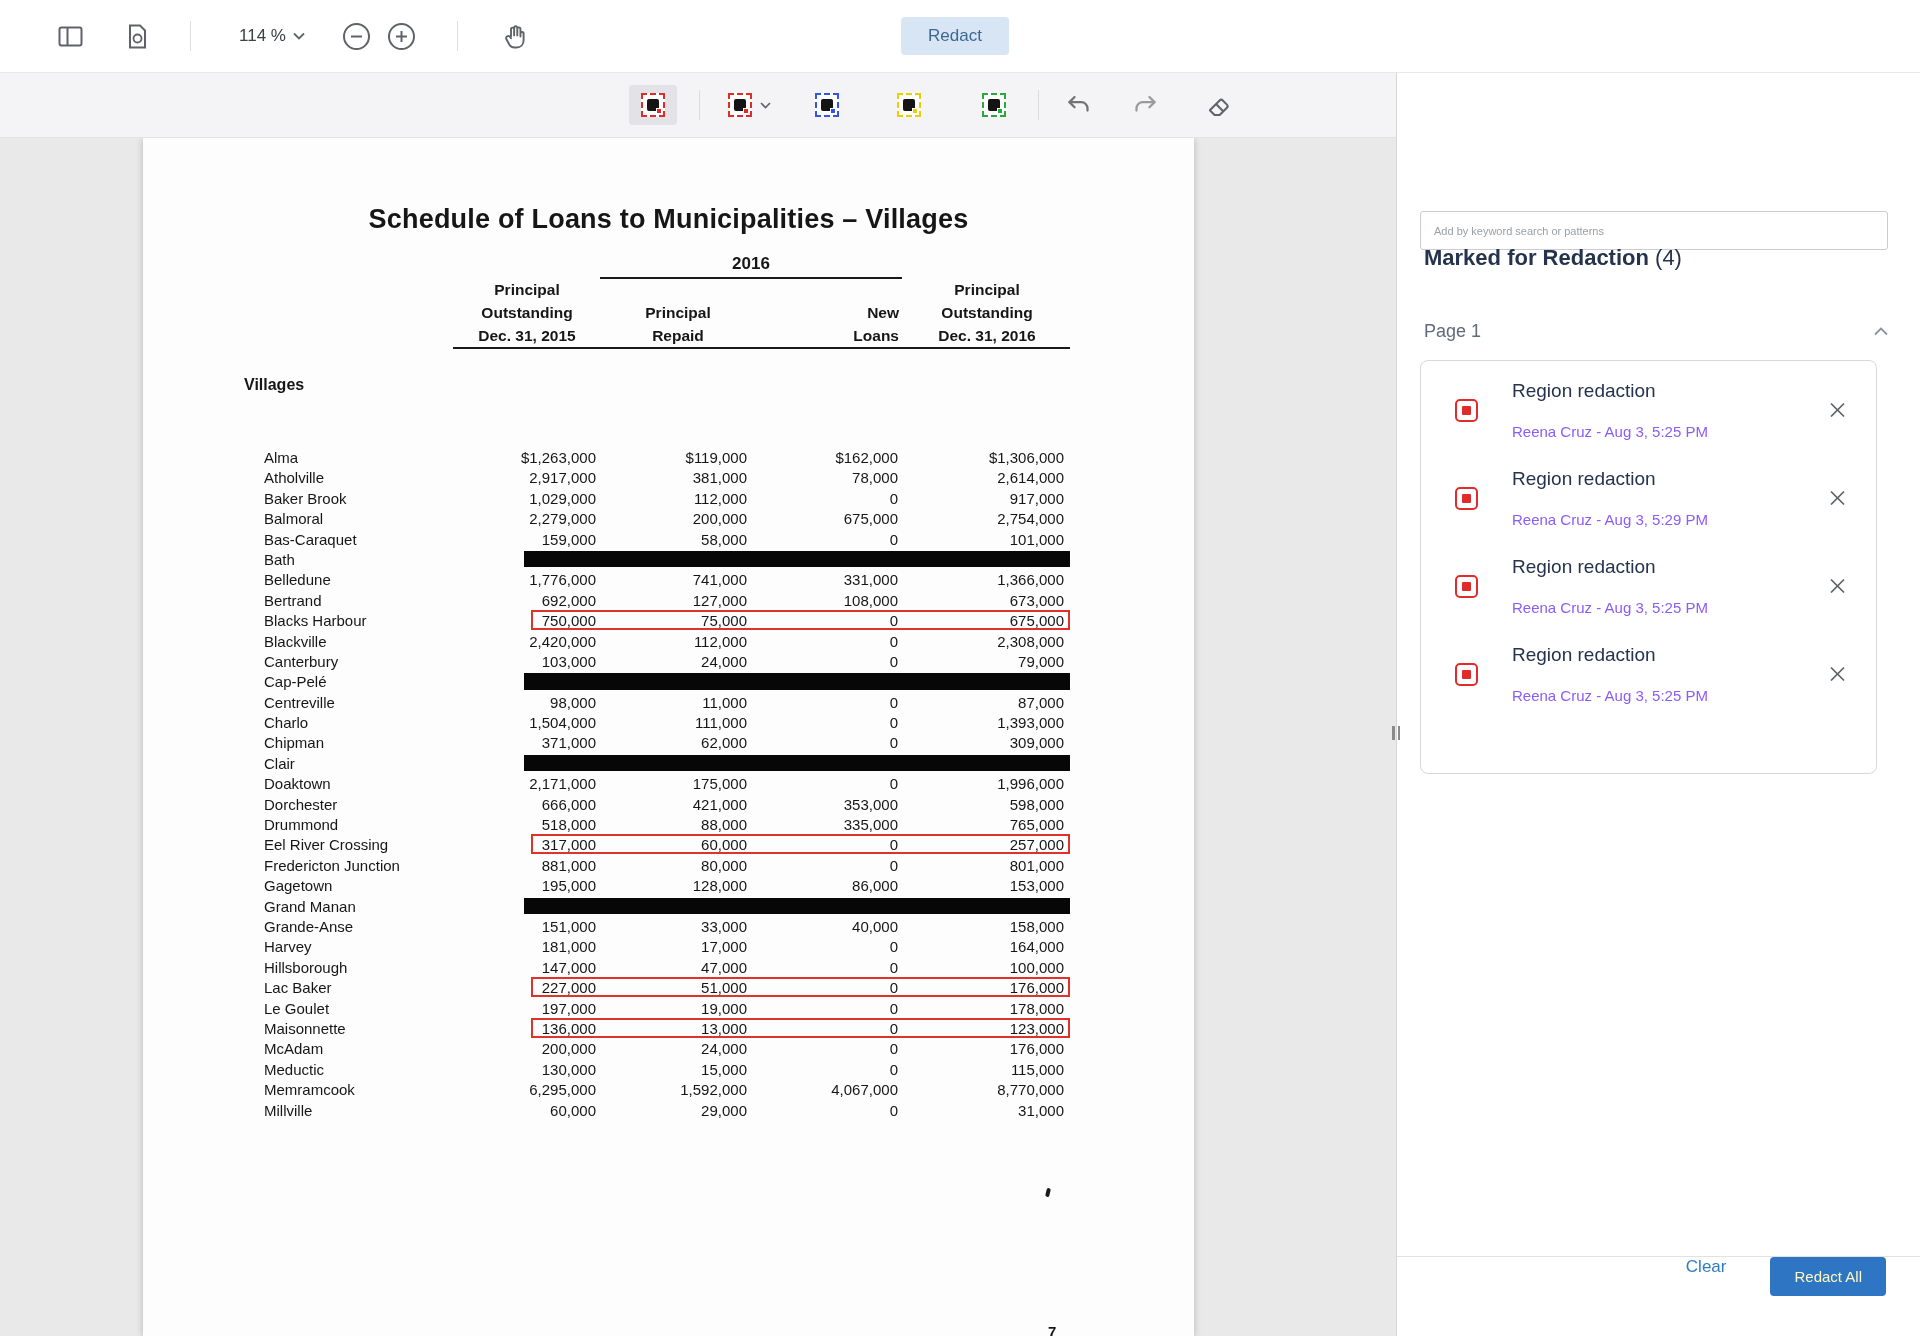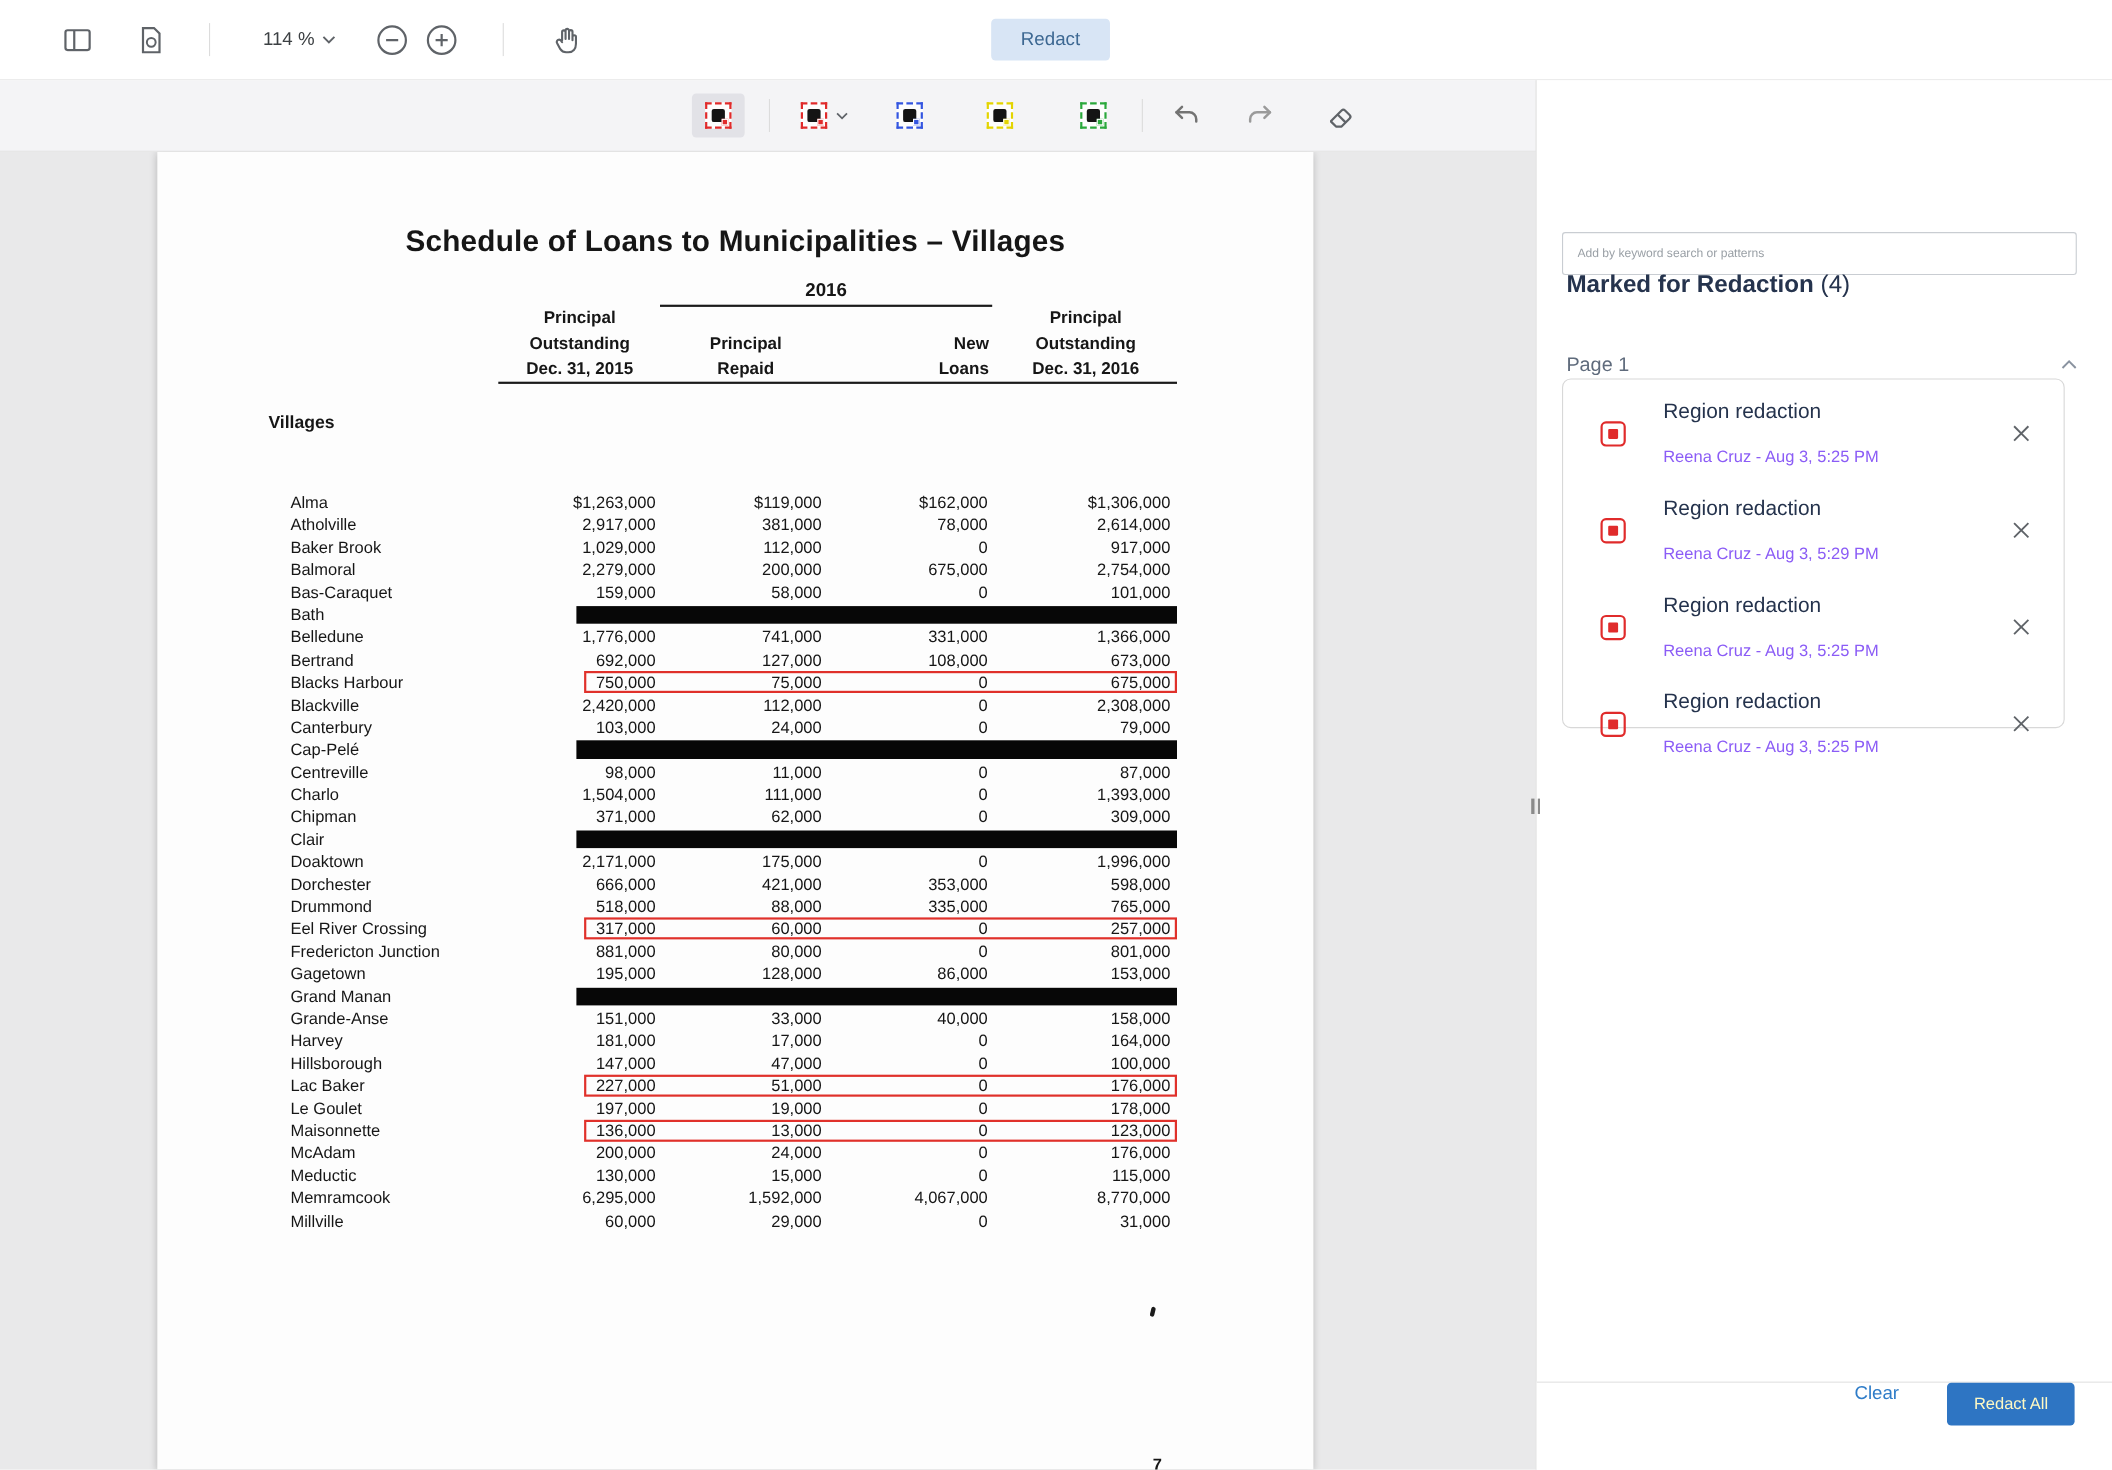--- a/index.html
+++ b/index.html
@@ -44,21 +44,21 @@
   
   .panel-divider { position:absolute; left:1396px; top:73px; width:1px; height:1263px; background:#d6d6d6; }
   .resize-handle { position:absolute; left:1388px; top:722px; width:16px; height:22px; display:flex; gap:3px; align-items:center; justify-content:center; cursor:col-resize; z-index:5; }
   .resize-handle i { display:block; width:2.5px; height:14px; background:#8a8a8a; }
   .sidebar { position:absolute; left:1397px; top:73px; width:523px; height:1263px; background:#fff; }
   .search-input { position:absolute; left:23px; top:94px; width:468px; height:39px; border:1px solid #c9cdd2; border-radius:3px; padding:0 13px; font-size:11px; color:#a21caf; font-family:"Liberation Sans",sans-serif; outline:none;margin-top:44px; }
   .search-input::placeholder { color:#9aa0a6; }
   .marked-title { position:absolute; left:27px; top:172px; font-size:22px; color:#25334d; }
   .marked-title b { font-weight:700; }
   .page-group { position:absolute; left:27px; top:248px; width:464px; display:flex; justify-content:space-between; align-items:center; font-size:18px; color:#5f6b7c; cursor:pointer; }
-  .red-card { position:absolute; left:23px; top:271px; width:457px; height:318px; border:1px solid #d8d8d8; border-radius:8px; padding-top:5px; }
+  .red-card { position:absolute; left:23px; top:287px; width:457px; height:414px; border:1px solid #d8d8d8; border-radius:8px; padding-top:5px; }
   .red-item { position:relative; height:88px; display:flex; align-items:center; padding-left:34px; }
   .red-mark { flex:0 0 auto; width:23px; height:23px; border:2px solid #e02b2b; border-radius:5px; position:relative; }
   .red-mark::after { content:""; position:absolute; left:5px; top:5px; width:9px; height:9px; background:#e02b2b; border-radius:1px; }
   .red-item-text { margin-left:34px; }
   .red-item-title { font-size:19px; color:#25334d; }
   .red-item-meta { font-size:15px; color:#8b5cf6; margin-top:21px; }
   .red-item-close { position:absolute; right:30px; top:50%; transform:translateY(-50%); cursor:pointer; color:#5f6368; display:flex; }
   .sidebar-footer { position:absolute; left:0; top:1183px; width:523px; height:80px; border-top:1px solid #e2e2e2; display:flex; align-items:flex-start; justify-content:flex-end; gap:44px; padding-right:34px; background:#fff; }
   .clear-link { font-size:17px; color:#2e7cc8; cursor:pointer; }
   .redact-all-btn { background:#2e75c3; color:#fef9c3; font-size:15px; padding:11px 24px; border-radius:4px; border:none; cursor:pointer; font-family:"Liberation Sans",sans-serif; }

